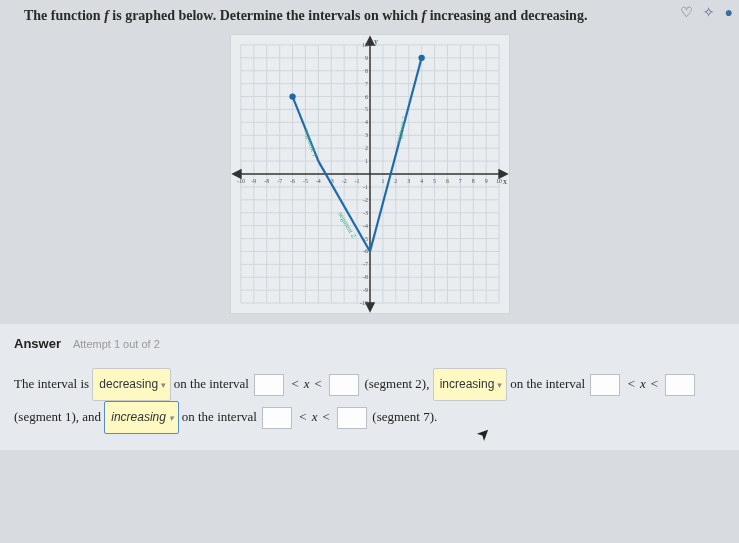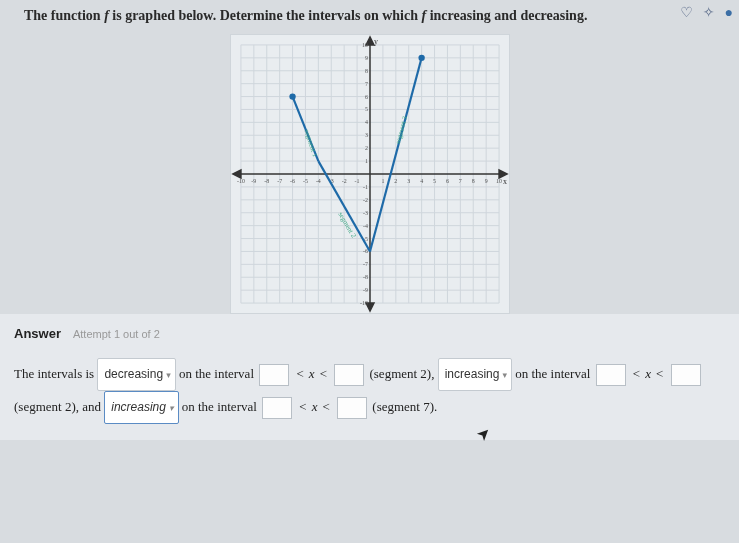--- a/index.html
+++ b/index.html
@@ -35,21 +35,21 @@
     display: flex;
     justify-content: center;
     margin-top: 2px;
   }
   .graph {
     background: #e9edf0;
     border: 1px solid #cfd5da;
   }
   .answer-section {
     background: #e6e9ed;
-    margin-top: 0;
+    margin-top: 10px;
     padding: 10px 24px 16px 14px;
   }
   .answer-title {
     font-size: 13px;
     font-weight: bold;
     color: #222;
     display: inline-block;
     margin-right: 8px;
     font-family: Arial, sans-serif;
   }
@@ -60,21 +60,21 @@
   }
   .answer-body {
     margin-top: 16px;
     font-size: 13px;
     line-height: 2.4;
     font-family: Georgia, serif;
     color: #222;
   }
   .dd {
     display: inline-block;
-    background: #ffffff;
+    background: #fef9c3;
     border: 1px solid #c4cad0;
     border-radius: 2px;
     padding: 1px 4px 1px 6px;
     font-size: 12px;
     color: #333;
     cursor: pointer;
     font-family: Arial, sans-serif;
   }
   .dd .chev {
     font-size: 9px;
@@ -235,33 +235,33 @@
     <text x="108" y="180" font-size="7" fill="#4a8" transform="rotate(60 108 180)">segment 2</text>
     <text x="170" y="110" font-size="7" fill="#4a8" transform="rotate(-75 170 110)">segment 3</text>
   </svg>
 </div>
 
 <div class="answer-section">
   <span class="answer-title">Answer</span>
   <span class="attempt">Attempt 1 out of 2</span>
 
   <div class="answer-body">
-    <span>The intervals is </span>
+    <span>The interval is </span>
     <span class="dd"><span>decreasing</span><span class="chev">▾</span></span>
     <span> on the interval</span>
     <input class="blank" style="">
     <span class="lt">&lt;</span><span class="xvar">x</span><span class="lt">&lt;</span>
     <input class="blank" style="">
     <span>(segment 2),  </span>
     <span class="dd"><span>increasing</span><span class="chev">▾</span></span>
     <span> on the interval</span>
     <input class="blank" style="">
     <span class="lt">&lt;</span><span class="xvar">x</span><span class="lt">&lt;</span>
     <input class="blank" style="">
-    <span>(segment 2), and </span>
+    <span>(segment 1), and </span>
     <span class="dd" style="border-color:#5a8bc4;font-style:italic;"><span>increasing</span><span class="chev">▾</span></span>
     <span> on the interval</span>
     <input class="blank" style="">
     <span class="lt">&lt;</span><span class="xvar">x</span><span class="lt">&lt;</span>
     <input class="blank" style="">
     <span>(segment 7).</span>
   </div>
 </div>
 
 <span class="cursor-arrow" style="left:477px;top:424px;transform:rotate(-45deg);">➤</span>

